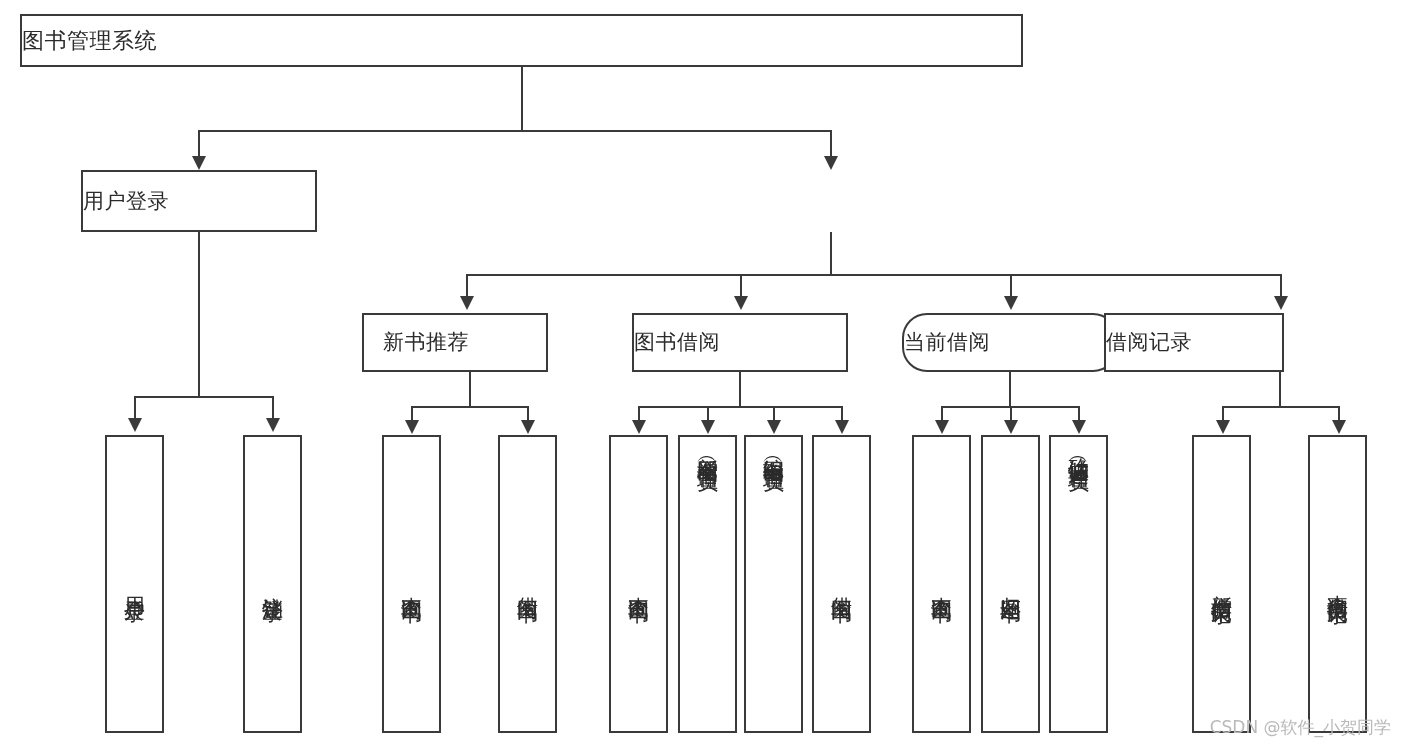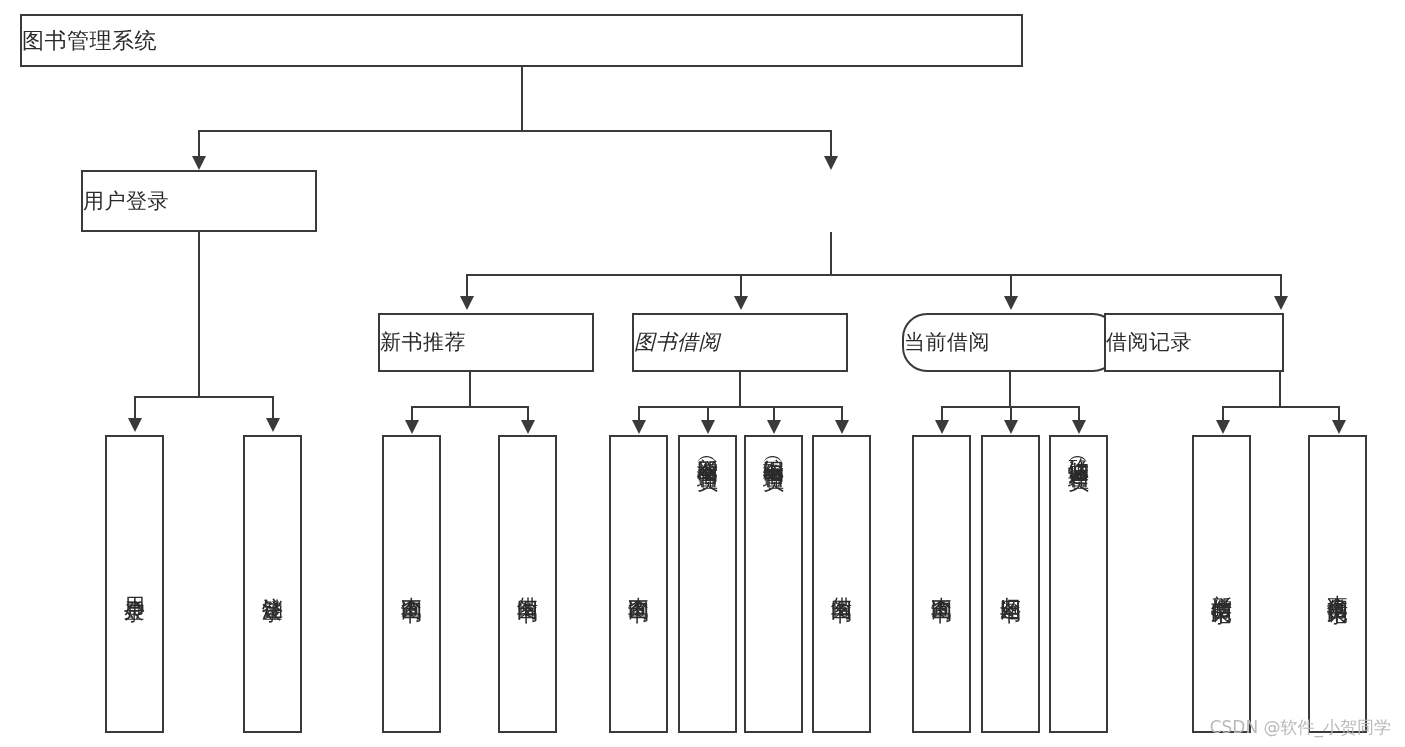--- a/index.html
+++ b/index.html
@@ -125,24 +125,24 @@
   <div class="seg h" style="left:466px; top:274px; width:814px;"></div>
   <div class="seg v" style="left:466px; top:274px; height:24px;"></div>
   <div class="arrow" style="left:460px; top:296px;"></div>
   <div class="seg v" style="left:740px; top:274px; height:24px;"></div>
   <div class="arrow" style="left:734px; top:296px;"></div>
   <div class="seg v" style="left:1010px; top:274px; height:24px;"></div>
   <div class="arrow" style="left:1004px; top:296px;"></div>
   <div class="seg v" style="left:1280px; top:274px; height:24px;"></div>
   <div class="arrow" style="left:1274px; top:296px;"></div>
 
-  <div class="node horiz" style="left:378px; top:313px; width:216px; height:59px;">
+  <div class="node horiz" style="left:362px; top:313px; width:186px; height:59px;padding-left:19px;">
     <span class="label">新书推荐</span>
   </div>
-  <div class="node horiz" style="left:632px; top:313px; width:216px; height:59px;font-style:italic;">
+  <div class="node horiz" style="left:632px; top:313px; width:216px; height:59px;">
     <span class="label">图书借阅</span>
   </div>
   <div class="node horiz" style="left:902px; top:313px; width:216px; height:59px;border-radius:25px;">
     <span class="label">当前借阅</span>
   </div>
   <div class="node horiz" style="left:1104px; top:313px; width:180px; height:59px;">
     <span class="label">借阅记录</span>
   </div>
 
   <div class="seg v" style="left:469px; top:372px; height:36px;"></div>

